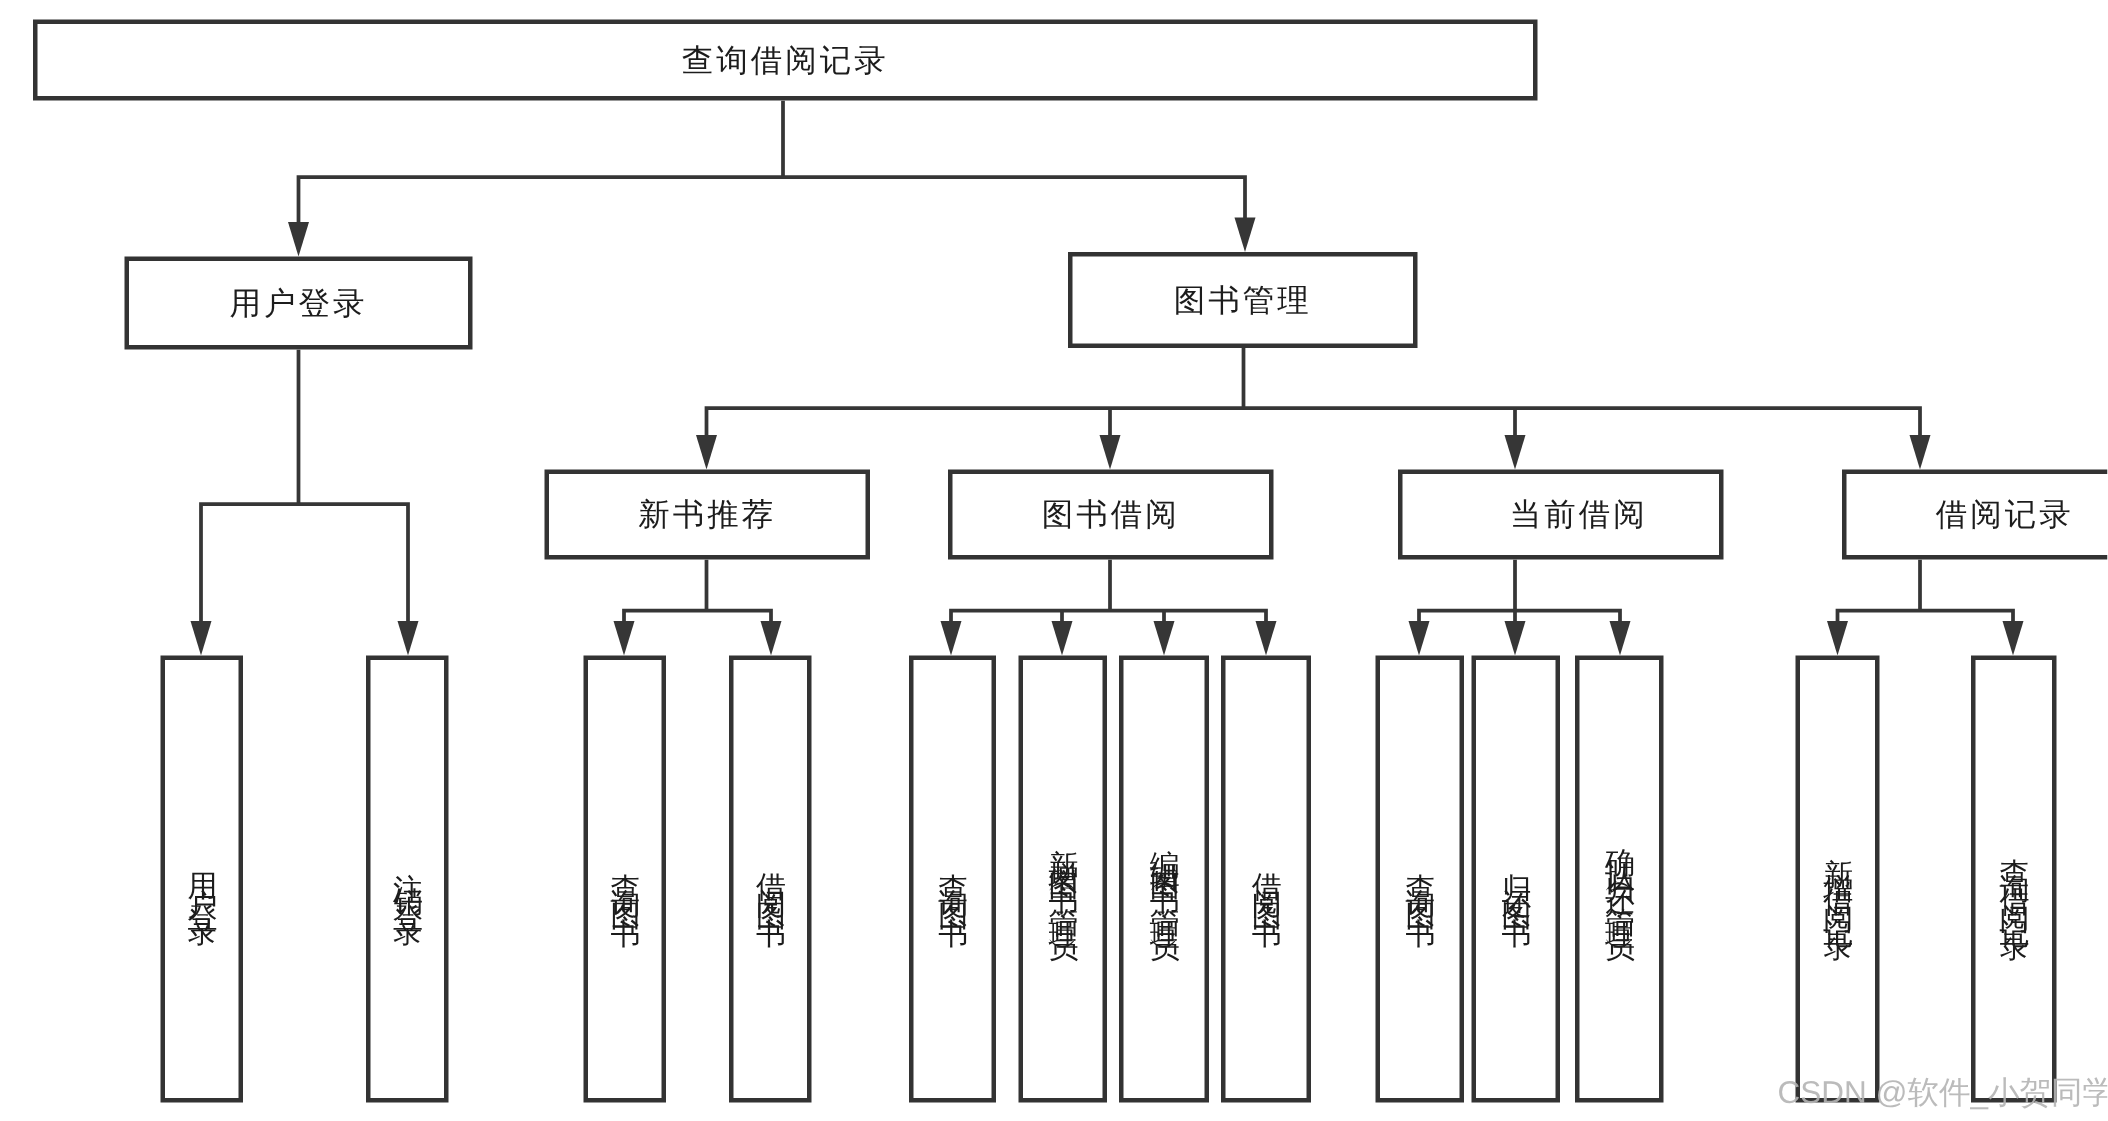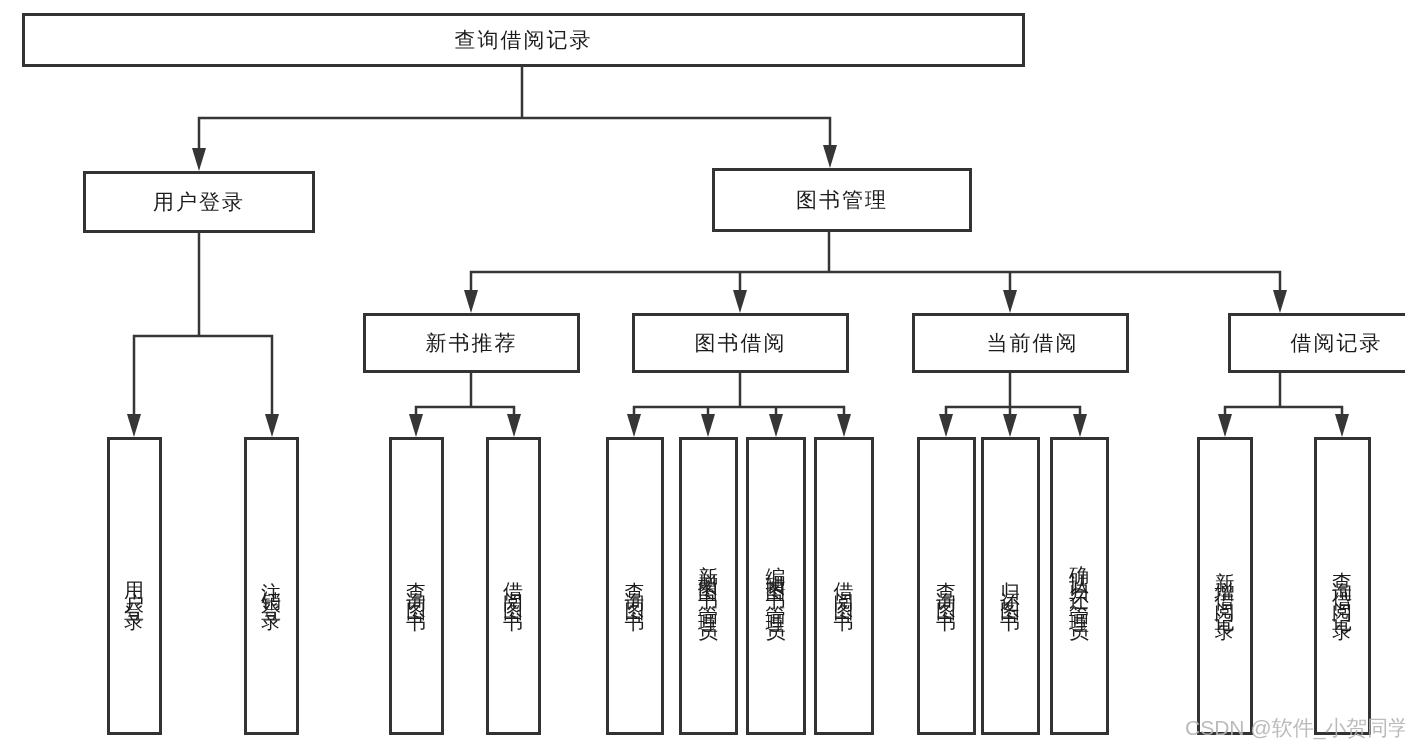--- a/index.html
+++ b/index.html
@@ -23,23 +23,23 @@
     box-sizing:border-box;
     background:#fff;
     border:3px solid var(--border);
     display:flex;align-items:center;justify-content:center;
     color:var(--text);
     z-index:1;
   }
   .hnode{font-size:21px;letter-spacing:2px;white-space:nowrap;}
   .root {left:22px;  top:13px;  width:1003px;height:54px;}
   .l2a  {left:83px;  top:171px; width:232px; height:62px;}
-  .l2b  {left:712px; top:168px; width:260px; height:64px;}
+  .l2b  {left:712px; top:168px; width:233px; height:64px;}
   .l3   {top:313px;  width:217px;height:60px;}
-  .l3a{left:363px;} .l3b{left:632px;} .l3c{left:912px;padding-left:24px;} .l3d{left:1188px;margin-left:40px;}
+  .l3a{left:363px;} .l3b{left:632px;} .l3c{left:932px;padding-left:24px;} .l3d{left:1188px;margin-left:40px;}
   .leaf{
     top:437px;height:298px;
     writing-mode:vertical-rl;
     text-orientation:mixed;
     font-size:20px;
     letter-spacing:10px;
     line-height:1;
     white-space:nowrap;
   }
   .f1 {left:107px; width:55px;}

